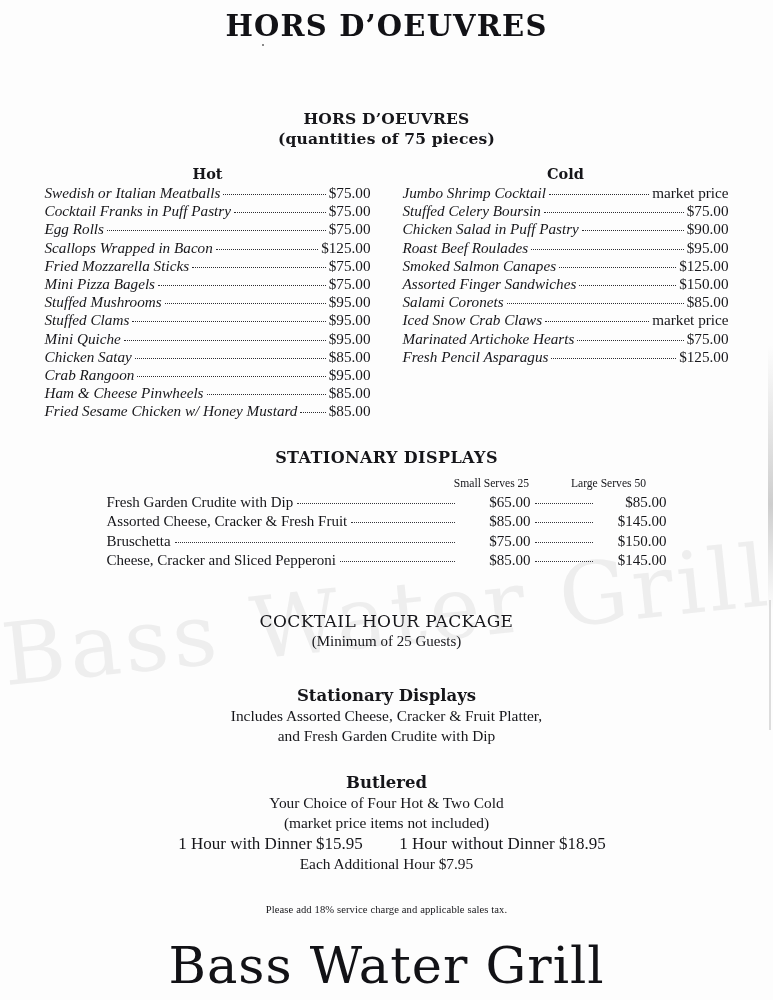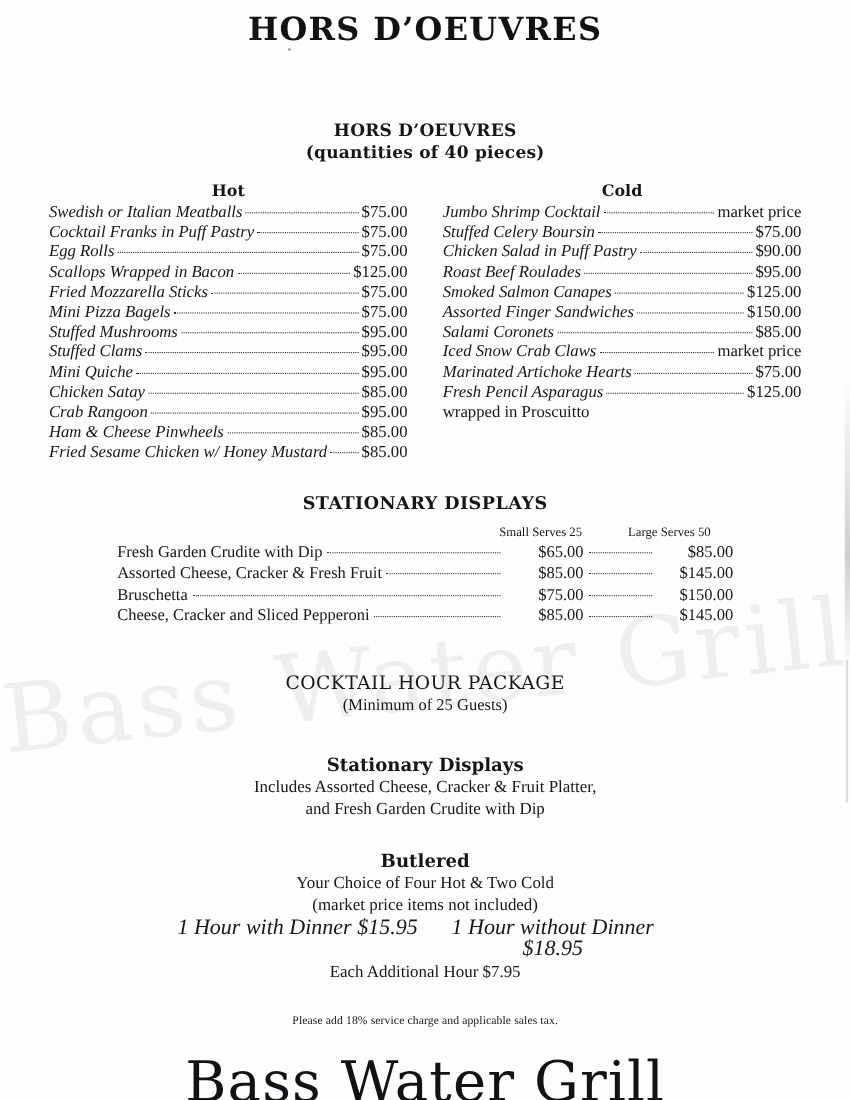--- a/index.html
+++ b/index.html
@@ -206,24 +206,23 @@
   .ck-line {
     font-size: 15.4px;
     line-height: 19.5px;
     margin-top: 1px;
   }
   .butlered { margin-top: 27px; }
   .price-row {
     display: flex;
     justify-content: center;
     gap: 0;
-    font-size: 20px;
+    font-size: 17px;
     line-height: 19.5px;
     margin-top: 1px;
-    font-style: italic;
   }
   .price-row .left-opt { width: 232px; text-align: center; }
   .price-row .right-opt { width: 232px; text-align: center; }
 
   .service-note {
     text-align: center;
     font-size: 10.6px;
     margin-top: 30px;
     letter-spacing: 0.1px;
   }
@@ -255,21 +254,21 @@
   <div class="scan-edge"></div>
   <div class="scan-edge2"></div>
 
   <div class="content">
 
     <div class="main-title">HORS D’OEUVRES</div>
     <div class="title-dot"></div>
 
     <div class="sec-head two">
       <div>HORS D’OEUVRES</div>
-      <div>(quantities of 40 pieces)</div>
+      <div>(quantities of 75 pieces)</div>
     </div>
 
     <div class="cols">
 
       <div class="col">
         <div class="col-head">Hot</div>
         <div id="hot-list">
             <div class="item">
               <span class="nm">Swedish or Italian Meatballs</span>
               <span class="leader"></span>
@@ -385,21 +384,20 @@
               <span class="nm">Marinated Artichoke Hearts</span>
               <span class="leader"></span>
               <span class="pr">$75.00</span>
             </div>
             <div class="item">
               <span class="nm">Fresh Pencil Asparagus</span>
               <span class="leader"></span>
               <span class="pr">$125.00</span>
             </div>
           </div>
-        <div class="subline">wrapped in Proscuitto</div>
       </div>
 
     </div>
 
     <div class="stationary">
       <div class="st-head">STATIONARY DISPLAYS</div>
       <div class="st-table">
         <div class="st-colhead">
           <div class="spacer"></div>
           <div class="h-small">Small Serves 25</div>

